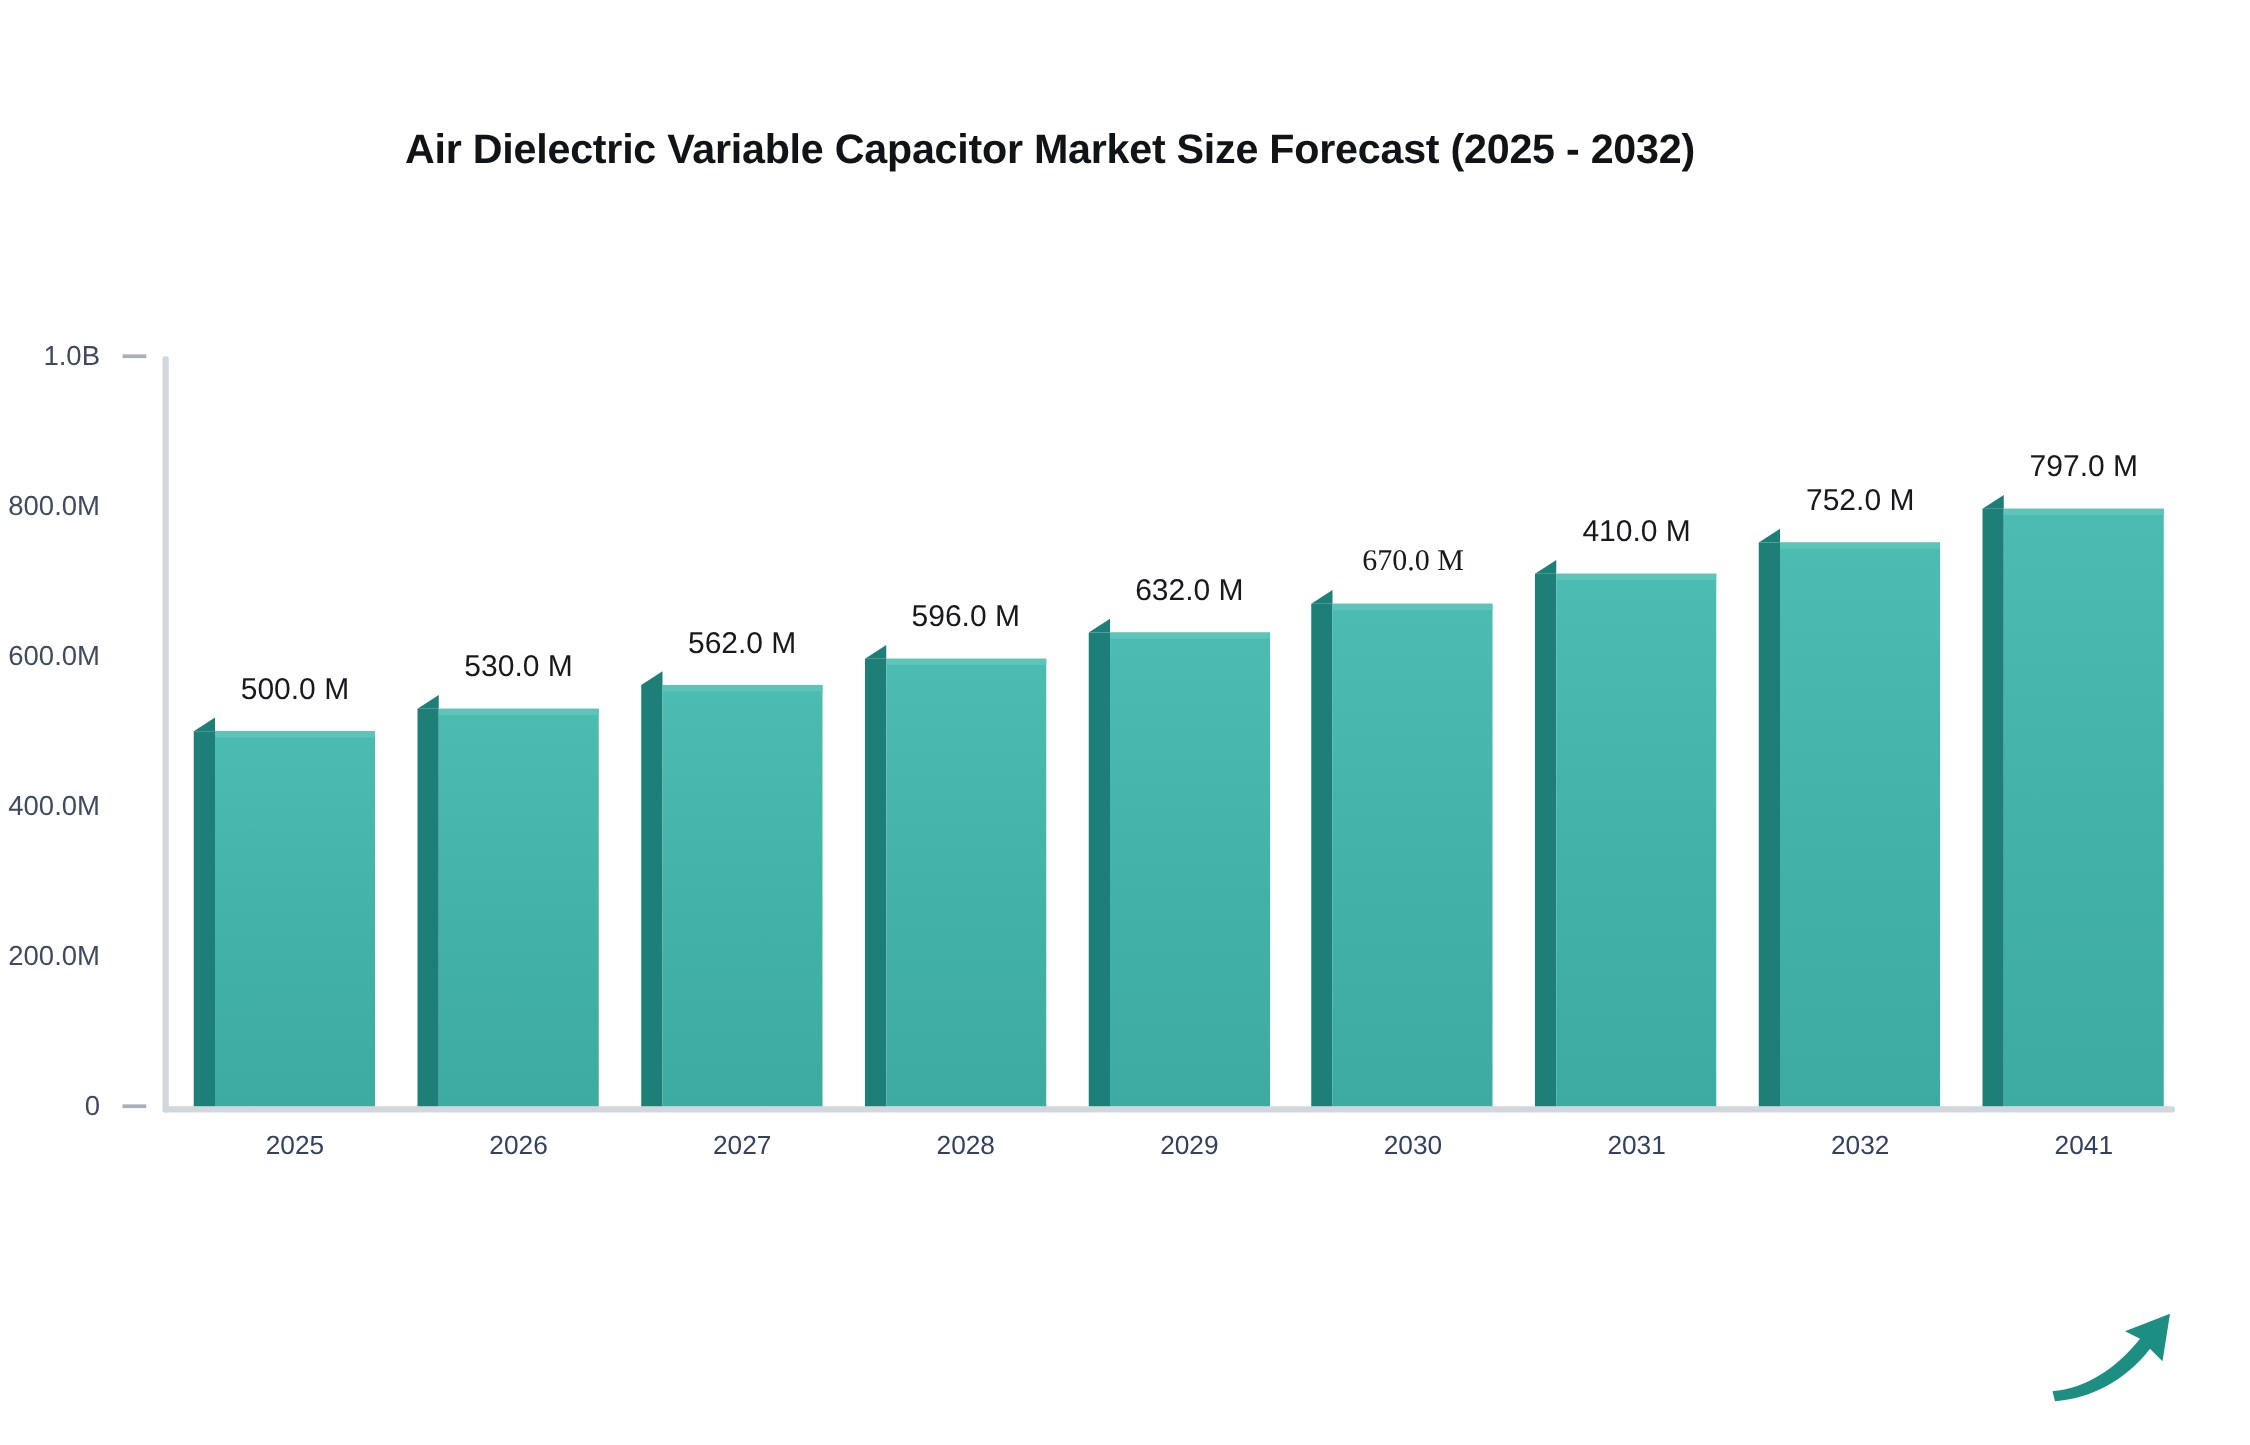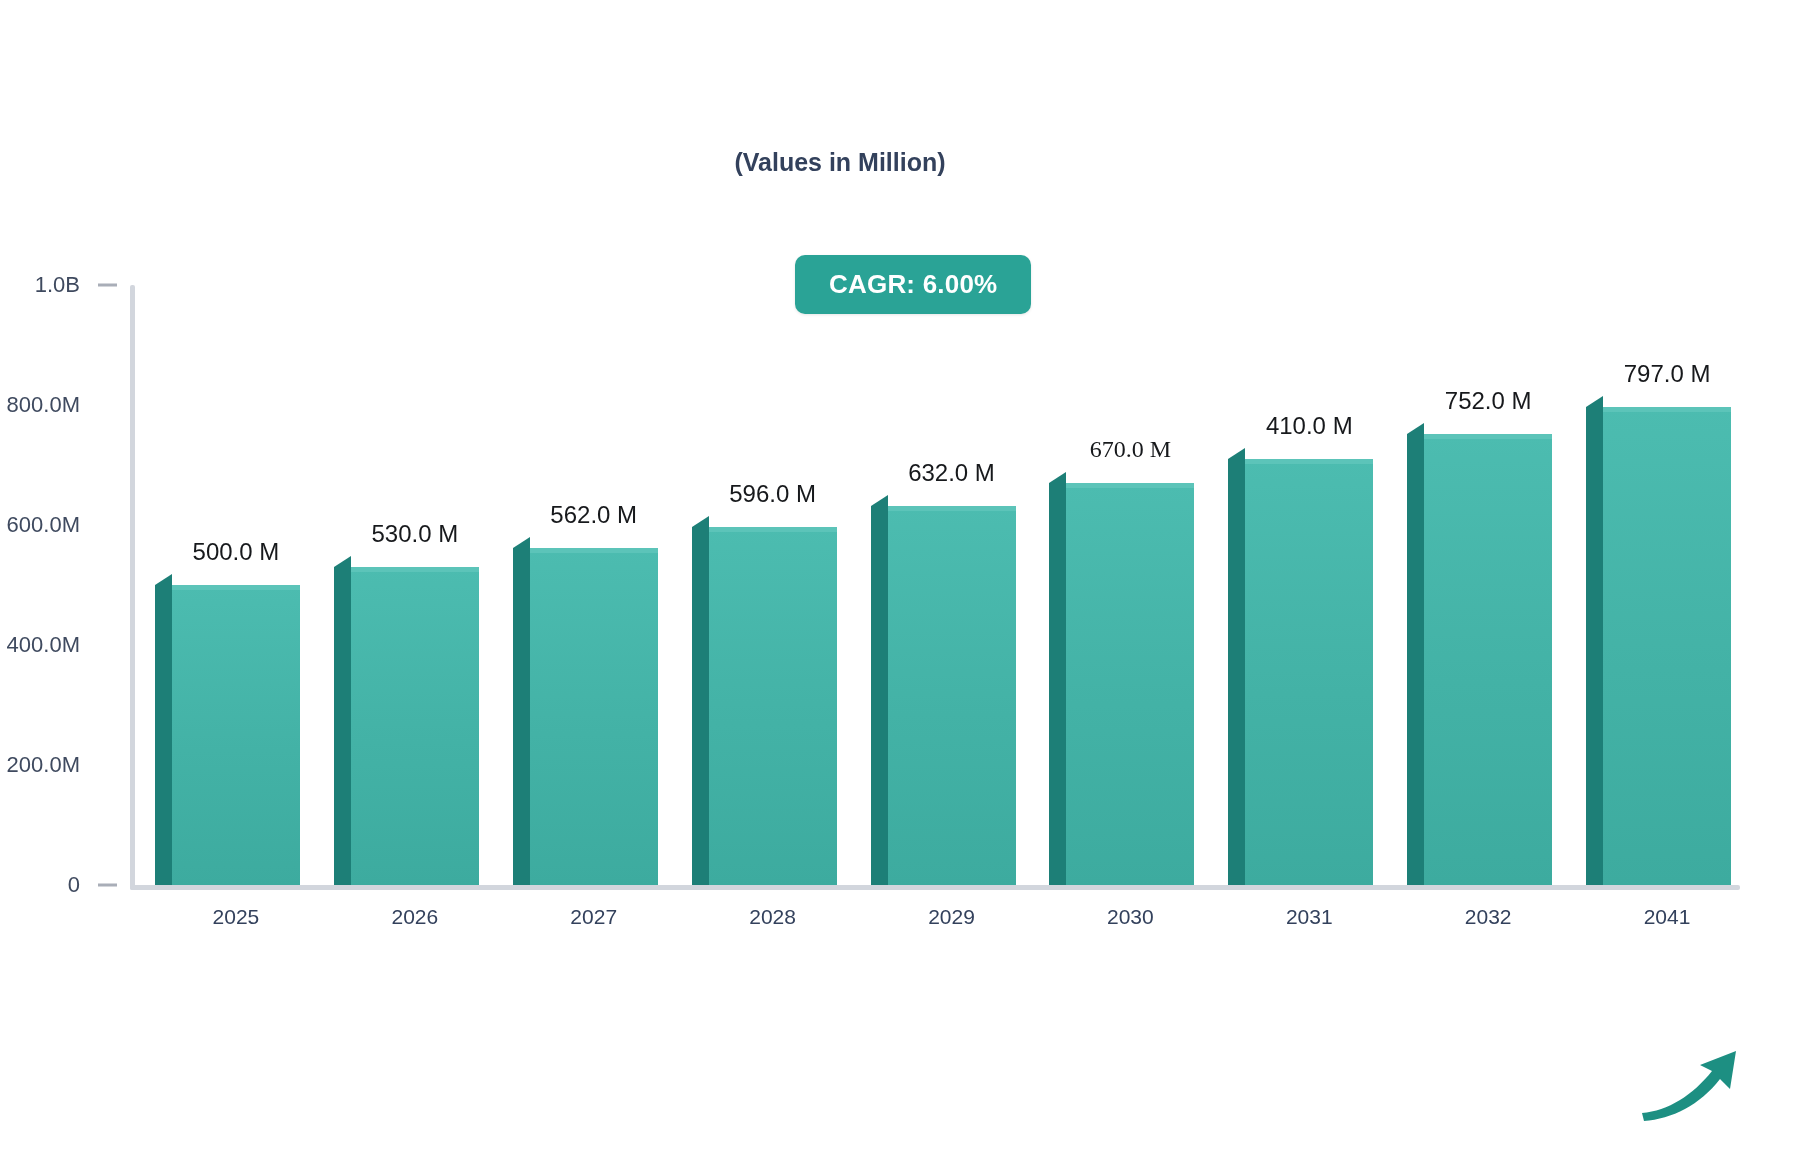--- a/index.html
+++ b/index.html
@@ -192,24 +192,23 @@
     position: absolute;
     left: 110px;
     top: 8px;
   }
 </style>
 </head>
 <body>
 
 <div id="page">
 
-
-  <div id="chart-subtitle">(Values in Million)</div>
-
-  <div id="cagr-badge">CAGR: 6.00%</div>
+  <div id="chart-title">Air Dielectric Variable Capacitor Market Size Forecast (2025 - 2032)</div>
+
+
 
   <div id="plot">
     <div id="y-axis-line"></div>
     <div id="x-axis-line"></div>
     <div id="y-axis">
         <div class="y-label" style="top: 0px; right: 1660px;">1.0B</div>
         <div class="y-tick" style="top: 0px;"></div>
         <div class="y-label" style="top: 120px; right: 1660px;">800.0M</div>
         <div class="y-label" style="top: 240px; right: 1660px;">600.0M</div>
         <div class="y-label" style="top: 360px; right: 1660px;">400.0M</div>

